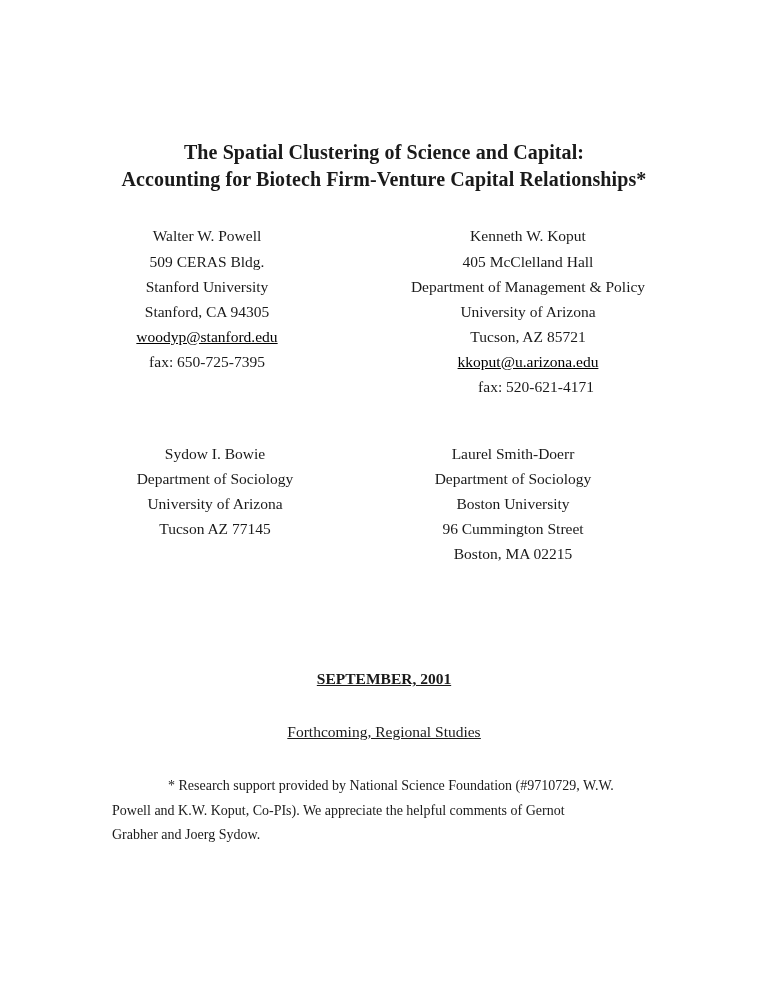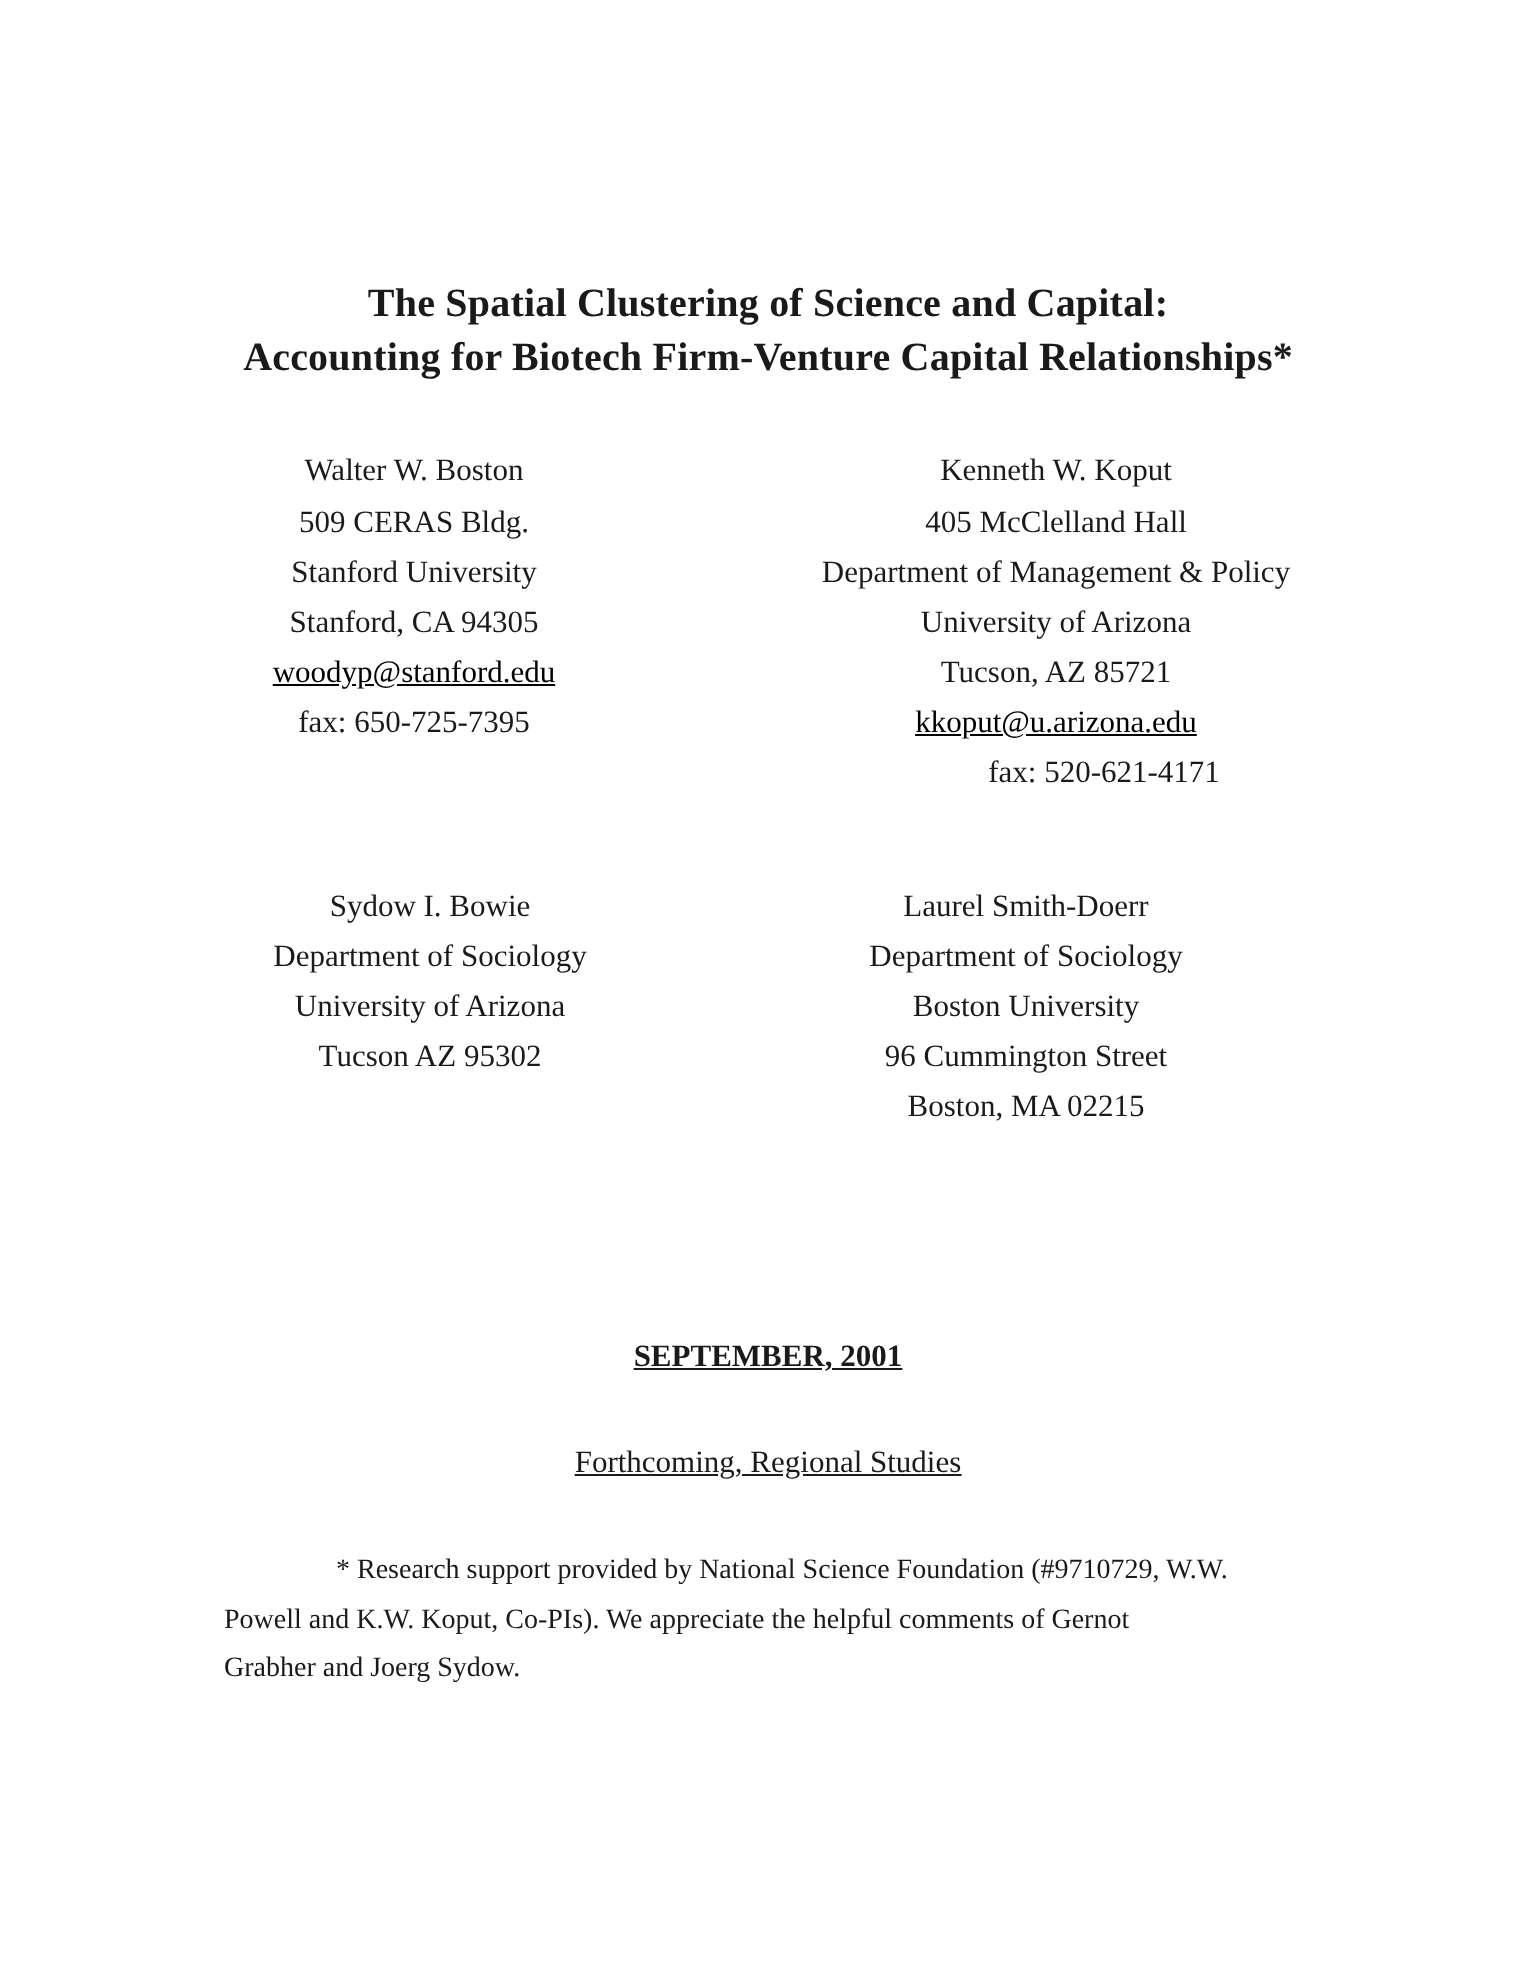--- a/index.html
+++ b/index.html
@@ -78,43 +78,43 @@
   </style>
 </head>
 <body>
 
 <div class="page">
 
   <div class="title-line" style="top:141px;">The Spatial Clustering of Science and Capital:</div>
   <div class="title-line" style="top:168px;">Accounting for Biotech Firm-Venture Capital Relationships*</div>
 
   <div class="col" style="left:122px; top:226px; width:170px; height:160px;">
-    <div class="line" style="top:0px;">Walter W. Boston</div>
+    <div class="line" style="top:0px;">Walter W. Powell</div>
     <div class="line" style="top:26px;">509 CERAS Bldg.</div>
     <div class="line" style="top:51px;">Stanford University</div>
     <div class="line" style="top:76px;">Stanford, CA 94305</div>
     <div class="line" style="top:101px;"><a class="email">woodyp@stanford.edu</a></div>
     <div class="line" style="top:126px;">fax: 650-725-7395</div>
   </div>
 
   <div class="col" style="left:408px; top:226px; width:240px; height:200px;">
     <div class="line" style="top:0px;">Kenneth W. Koput</div>
     <div class="line" style="top:26px;">405 McClelland Hall</div>
     <div class="line" style="top:51px;">Department of Management &amp; Policy</div>
     <div class="line" style="top:76px;">University of Arizona</div>
     <div class="line" style="top:101px;">Tucson, AZ 85721</div>
     <div class="line" style="top:126px;"><a class="email">kkoput@u.arizona.edu</a></div>
-    <div class="line" style="top:151px; left:24px;">fax: 520-621-4171</div>
+    <div class="line" style="top:151px; left:8px;">fax: 520-621-4171</div>
   </div>
 
   <div class="col" style="left:130px; top:444px; width:170px; height:110px;">
     <div class="line" style="top:0px;">Sydow I. Bowie</div>
     <div class="line" style="top:25px;">Department of Sociology</div>
     <div class="line" style="top:50px;">University of Arizona</div>
-    <div class="line" style="top:75px;">Tucson AZ 95302</div>
+    <div class="line" style="top:75px;">Tucson AZ 77145</div>
   </div>
 
   <div class="col" style="left:428px; top:444px; width:170px; height:135px;">
     <div class="line" style="top:0px;">Laurel Smith-Doerr</div>
     <div class="line" style="top:25px;">Department of Sociology</div>
     <div class="line" style="top:50px;">Boston University</div>
     <div class="line" style="top:75px;">96 Cummington Street</div>
     <div class="line" style="top:100px;">Boston, MA  02215</div>
   </div>
 

